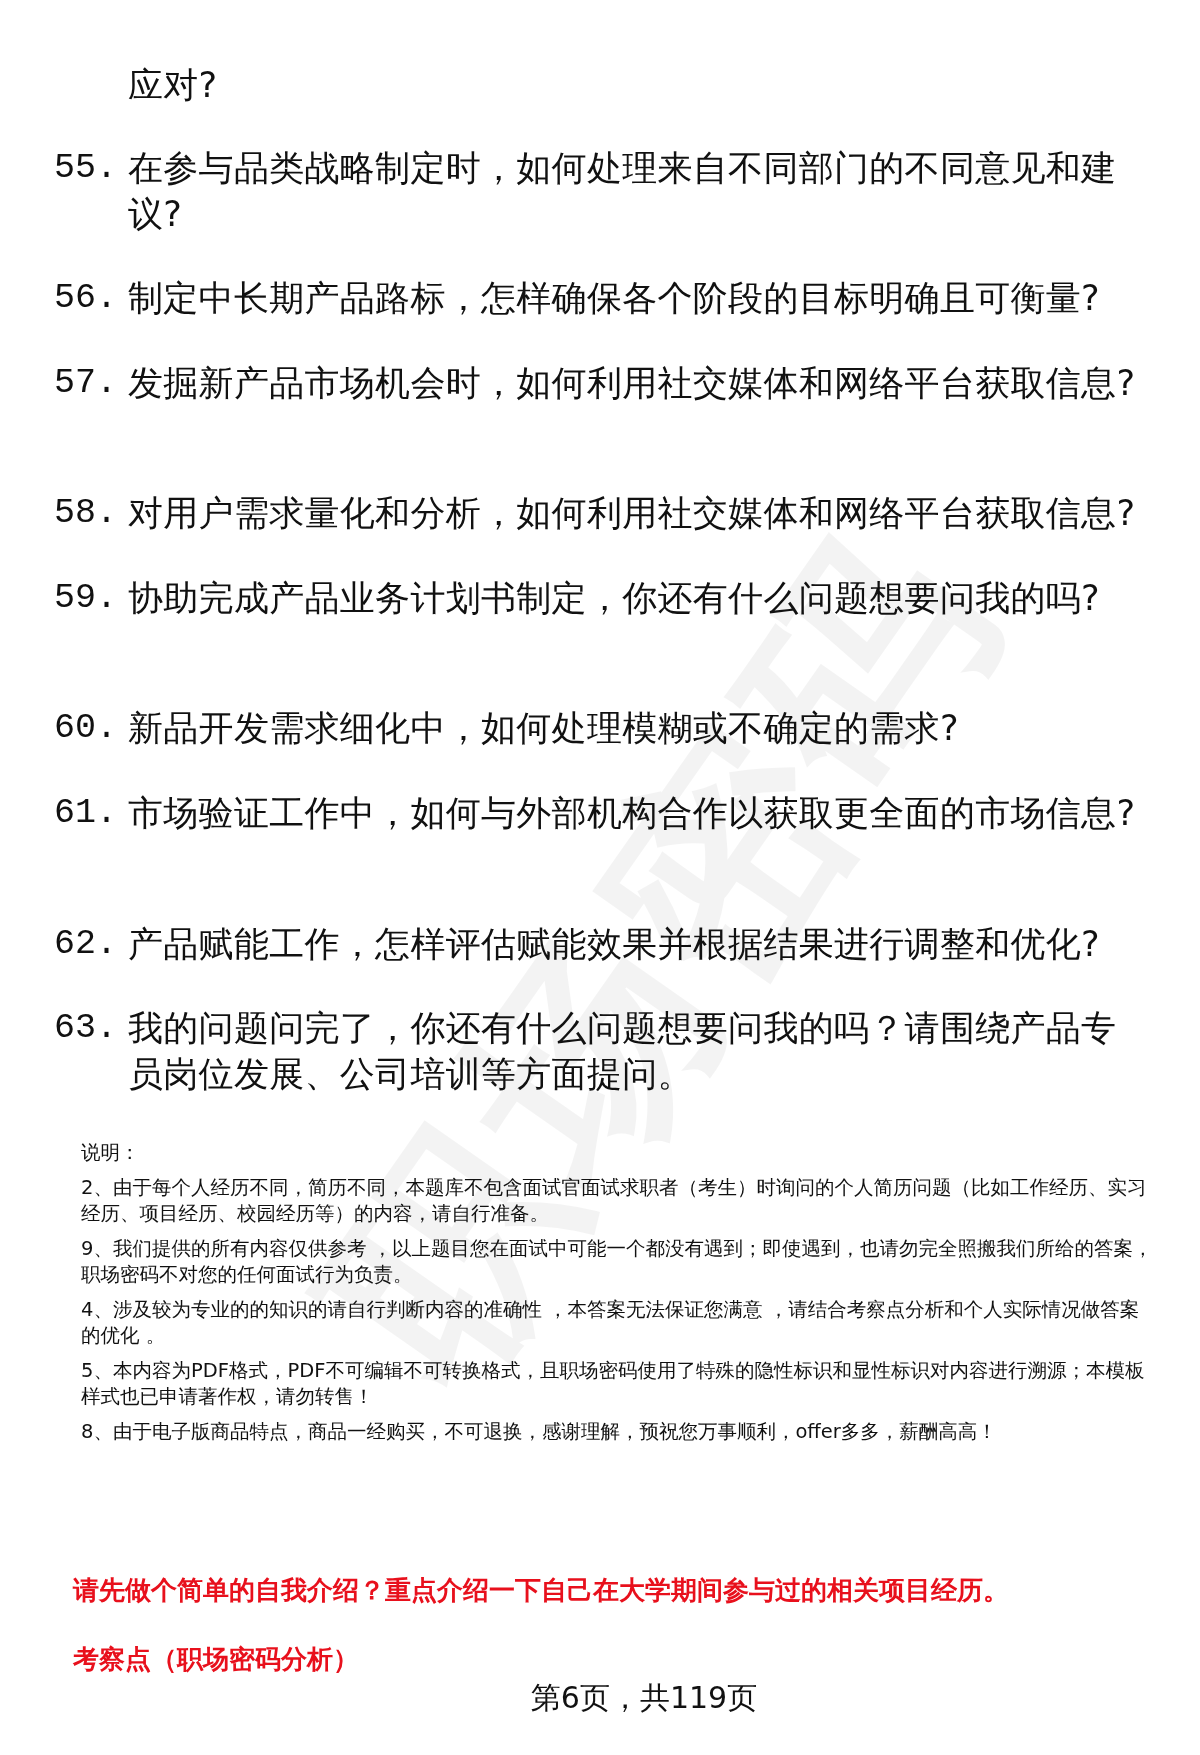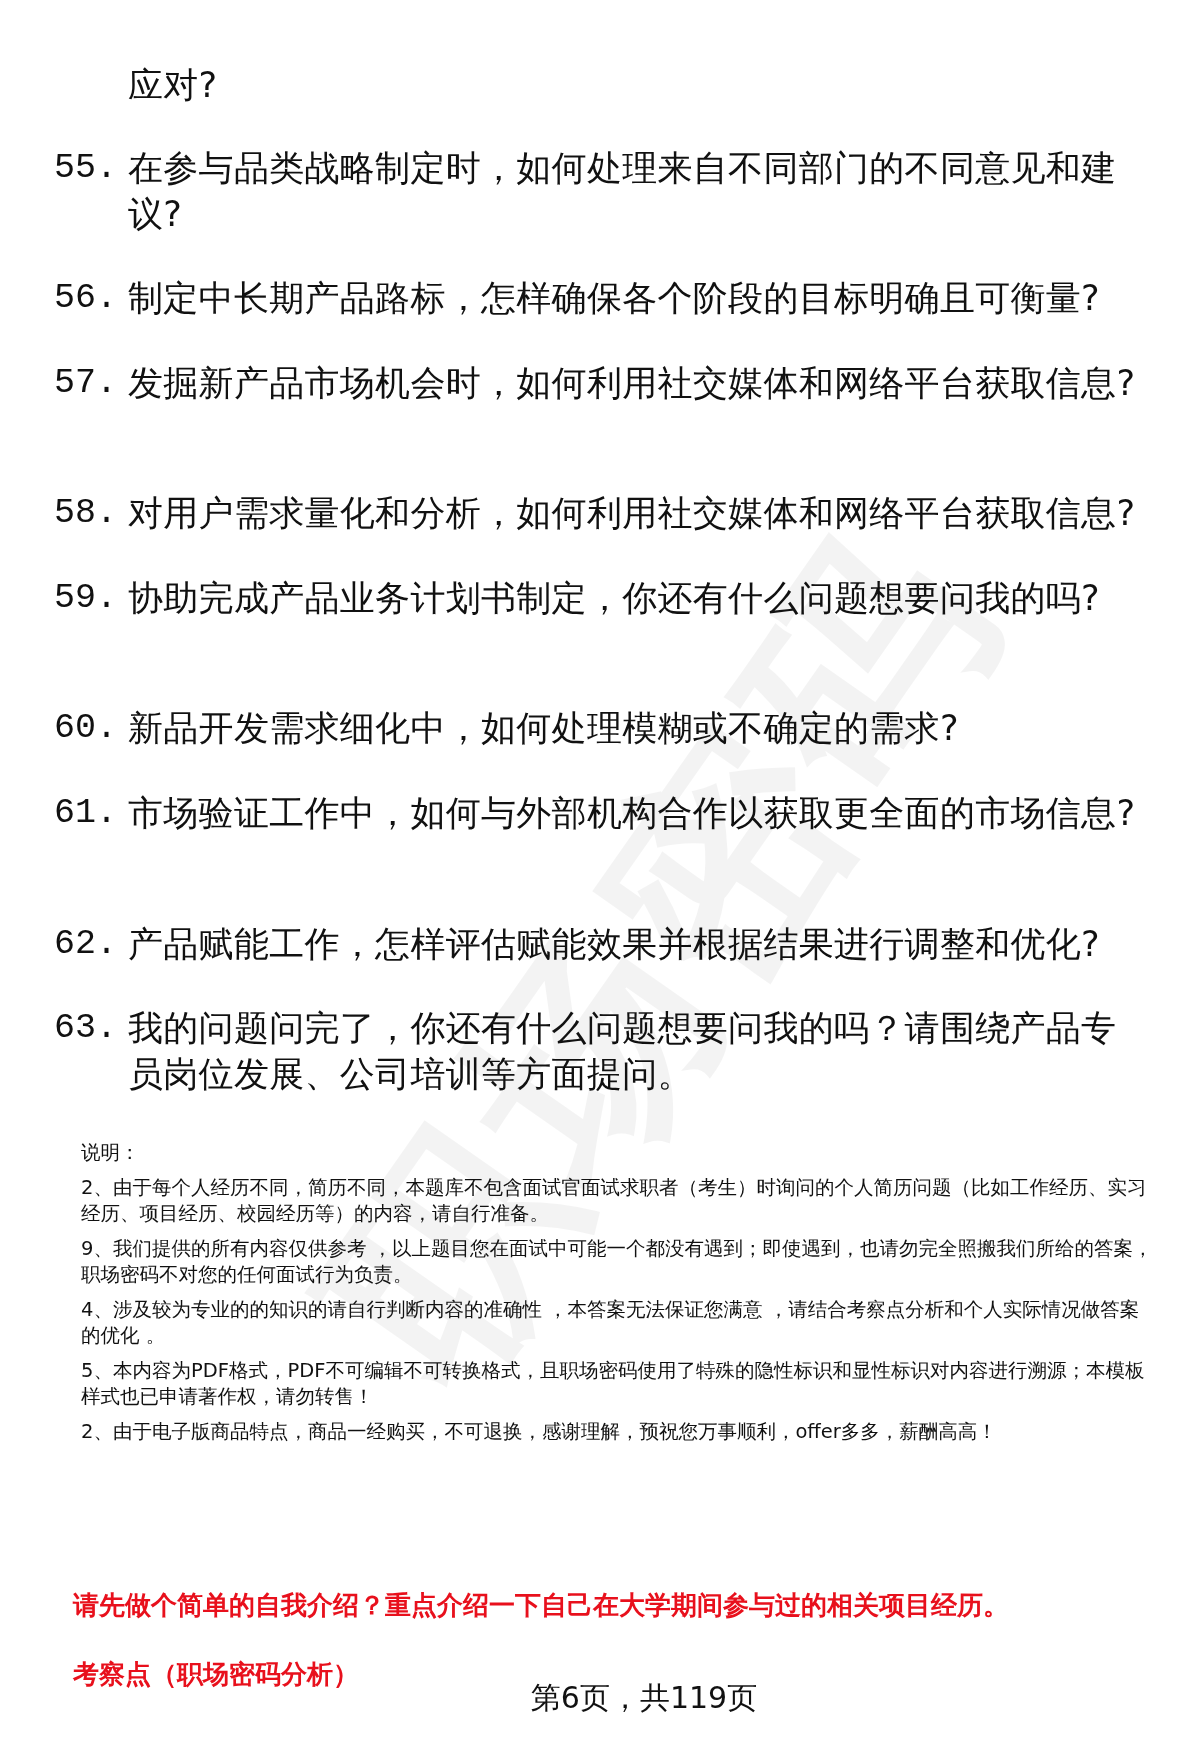--- a/index.html
+++ b/index.html
@@ -65,21 +65,20 @@
     .notes p {
       margin: 8px;
     }
     .red-q {
       position: absolute;
       left: 73px;
       font-size: 26px;
       font-weight: bold;
       color: #e8101c;
       white-space: nowrap;
-      margin-top: 15px;
     }
     .footer {
       position: absolute;
       left: 0;
       width: 1200px;
       top: 1678px;
       text-align: center;
       font-size: 30px;
       color: #111111;
       padding-left: 44px;
@@ -132,19 +131,19 @@
     <span class="text">我的问题问完了，你还有什么问题想要问我的吗？请围绕产品专员岗位发展、公司培训等方面提问。</span>
   </div>
 </div>
 
 <div class="notes">
   <p>说明：</p>
   <p>2、由于每个人经历不同，简历不同，本题库不包含面试官面试求职者（考生）时询问的个人简历问题（比如工作经历、实习经历、项目经历、校园经历等）的内容，请自行准备。</p>
   <p>9、我们提供的所有内容仅供参考 ，以上题目您在面试中可能一个都没有遇到；即使遇到，也请勿完全照搬我们所给的答案，职场密码不对您的任何面试行为负责。</p>
   <p>4、涉及较为专业的的知识的请自行判断内容的准确性 ，本答案无法保证您满意 ，请结合考察点分析和个人实际情况做答案的优化 。</p>
   <p>5、本内容为PDF格式，PDF不可编辑不可转换格式，且职场密码使用了特殊的隐性标识和显性标识对内容进行溯源；本模板样式也已申请著作权，请勿转售！</p>
-  <p>2、由于电子版商品特点，商品一经购买，不可退换，感谢理解，预祝您万事顺利，offer多多，薪酬高高！</p>
+  <p>8、由于电子版商品特点，商品一经购买，不可退换，感谢理解，预祝您万事顺利，offer多多，薪酬高高！</p>
 </div>
 
 <div class="red-q" style="top:1573px;">请先做个简单的自我介绍？重点介绍一下自己在大学期间参与过的相关项目经历。</div>
 <div class="red-q" style="top:1642px;">考察点（职场密码分析）</div>
 
 <div class="footer">第6页，共119页</div>
 
 </body></html>

